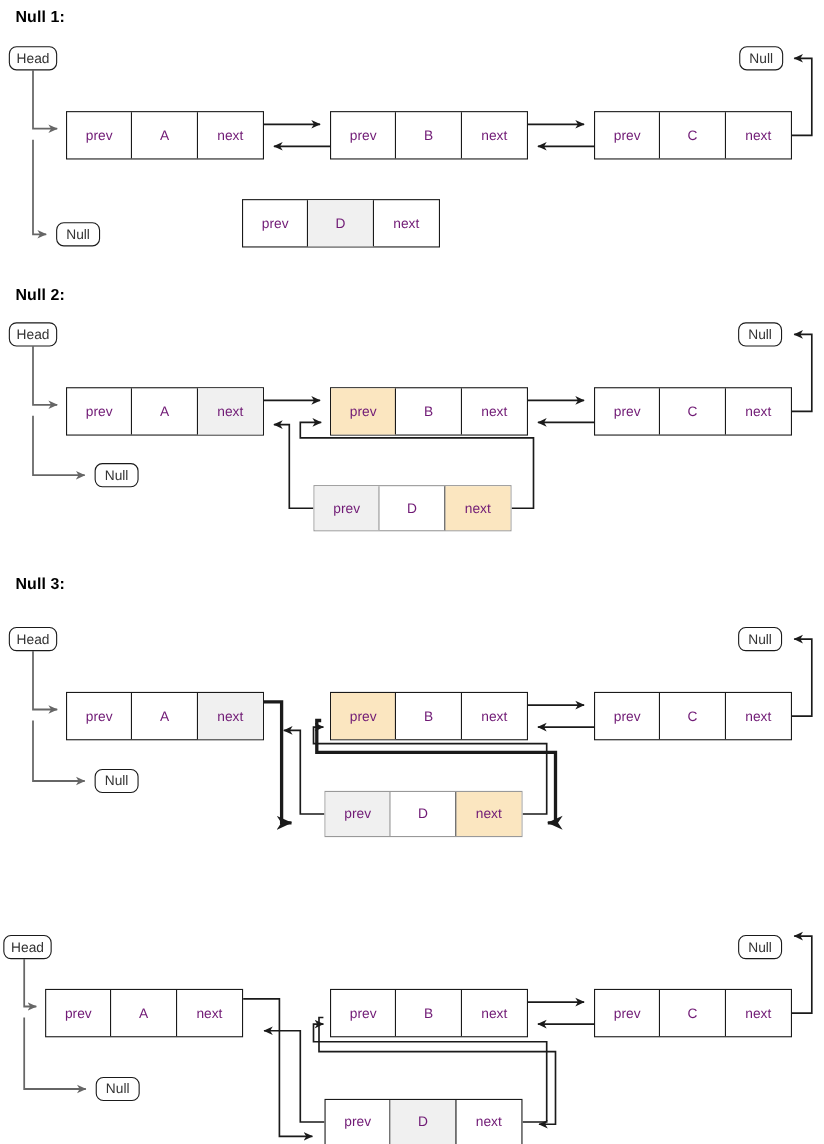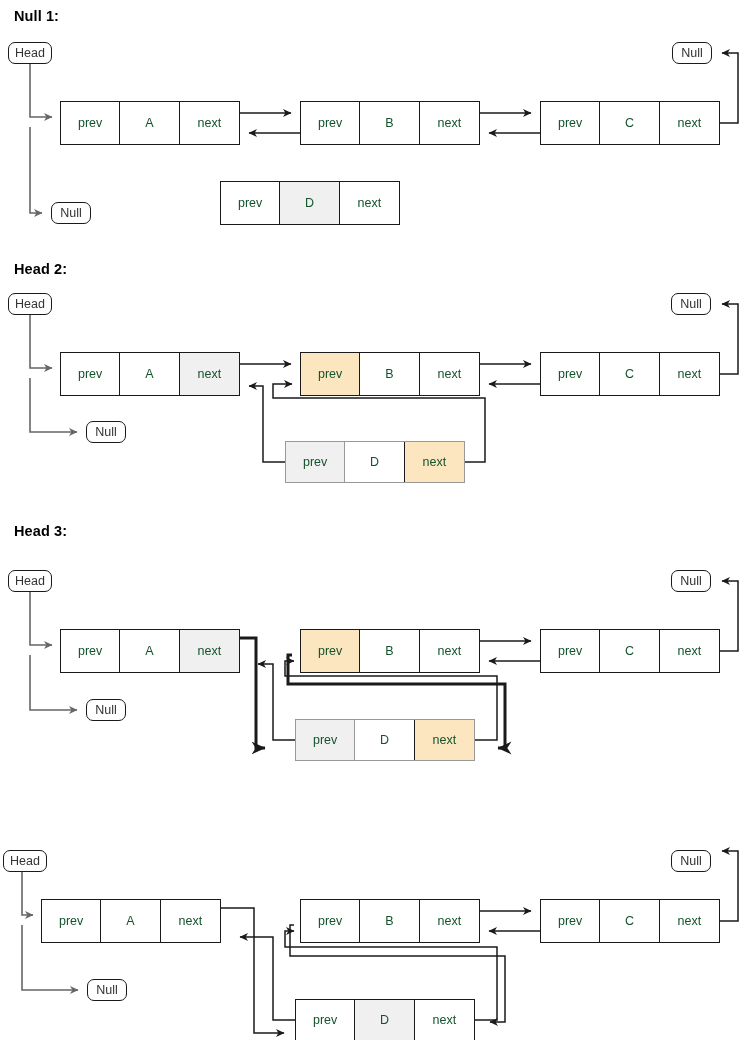--- a/index.html
+++ b/index.html
@@ -2,21 +2,21 @@
 <html><head>
 <meta charset="utf-8">
 <style>
   html,body{margin:0;padding:0;background:#ffffff;}
   body{width:749px;height:1040px;position:relative;
        font-family:"Liberation Sans","DejaVu Sans",sans-serif;}
   .stage{position:absolute;left:0;top:0;width:749px;height:1040px;}
   .step-title{position:absolute;font-size:14.5px;font-weight:bold;color:#000;letter-spacing:.1px;}
   .node{position:absolute;display:flex;border:1.4px solid #1a1a1a;box-sizing:border-box;background:#fff;}
   .cell{display:flex;align-items:center;justify-content:center;
-        font-size:12.5px;color:#14532d;box-sizing:border-box;border-right:1.4px solid #1a1a1a;}
+        font-size:12.5px;color:#701a75;box-sizing:border-box;border-right:1.4px solid #1a1a1a;}
   .cell:last-child{border-right:none;}
   .cell.gray{background:#f0f0f0;}
   .cell.orange{background:#fbe6c0;}
   .node.grayborder{border-color:#999;}
   .node.grayborder .cell{border-right-color:#999;}
   .pill{position:absolute;display:flex;align-items:center;justify-content:center;
         border:1.4px solid #1a1a1a;border-radius:7px;background:#fff;
         font-size:12.5px;color:#333;box-sizing:border-box;}
   svg.wires{position:absolute;left:0;top:0;width:749px;height:1040px;overflow:visible;pointer-events:none;}
   .w{fill:none;stroke:#1a1a1a;stroke-width:1.5;}
@@ -107,21 +107,21 @@
     <div class="cell" style="width:60px;">prev</div>
     <div class="cell" style="width:60px;">C</div>
     <div class="cell" style="width:60px;">next</div>
   </div>
   <div class="node" style="left:220px;top:181px;width:180px;height:44px;">
     <div class="cell" style="width:60px;">prev</div>
     <div class="cell gray" style="width:60px;">D</div>
     <div class="cell" style="width:60px;">next</div>
   </div>
 
-  <div class="step-title" style="left:14px;top:261px;">Head 2:</div>
+  <div class="step-title" style="left:14px;top:261px;">Null 2:</div>
 
   <div class="pill" style="left:8px;top:293px;width:44px;height:22px;">Head</div>
   <div class="pill" style="left:86px;top:421px;width:40px;height:22px;">Null</div>
   <div class="pill" style="left:671px;top:293px;width:40px;height:22px;">Null</div>
 
   <div class="node" style="left:60px;top:352px;width:180px;height:44px;">
     <div class="cell" style="width:60px;">prev</div>
     <div class="cell" style="width:60px;">A</div>
     <div class="cell gray" style="width:60px;">next</div>
   </div>
@@ -134,21 +134,21 @@
     <div class="cell" style="width:60px;">prev</div>
     <div class="cell" style="width:60px;">C</div>
     <div class="cell" style="width:60px;">next</div>
   </div>
   <div class="node grayborder" style="left:285px;top:441px;width:180px;height:42px;">
     <div class="cell gray" style="width:60px;">prev</div>
     <div class="cell" style="width:60px;border-right-color:#1a1a1a;">D</div>
     <div class="cell orange" style="width:60px;">next</div>
   </div>
 
-  <div class="step-title" style="left:14px;top:523px;">Head 3:</div>
+  <div class="step-title" style="left:14px;top:523px;">Null 3:</div>
 
   <div class="pill" style="left:8px;top:570px;width:44px;height:22px;">Head</div>
   <div class="pill" style="left:86px;top:699px;width:40px;height:22px;">Null</div>
   <div class="pill" style="left:671px;top:570px;width:40px;height:22px;">Null</div>
 
   <div class="node" style="left:60px;top:629px;width:180px;height:44px;">
     <div class="cell" style="width:60px;">prev</div>
     <div class="cell" style="width:60px;">A</div>
     <div class="cell gray" style="width:60px;">next</div>
   </div>

